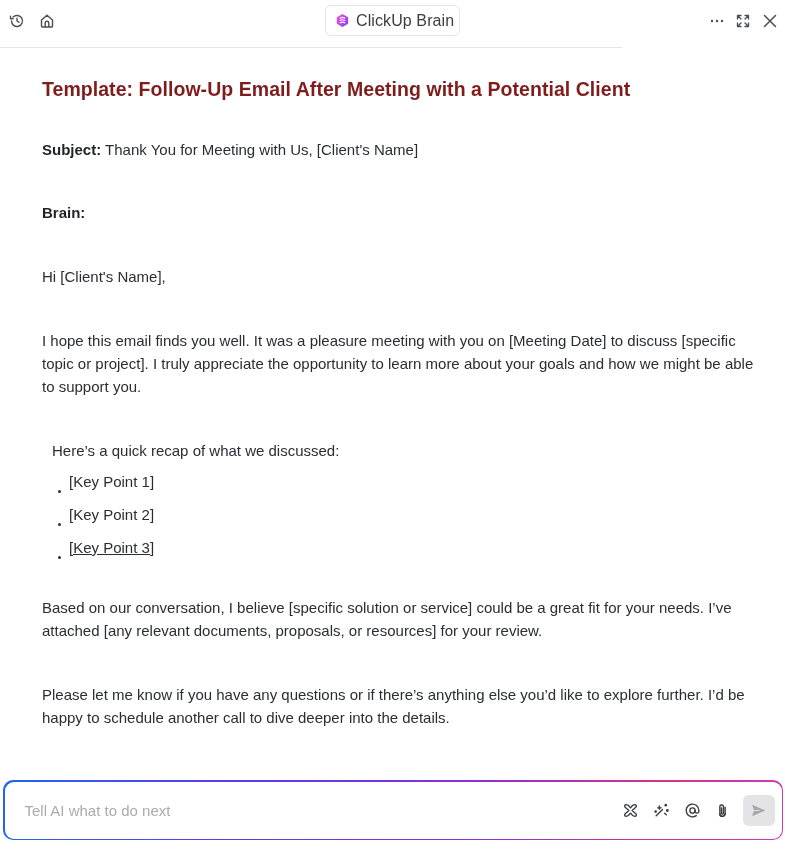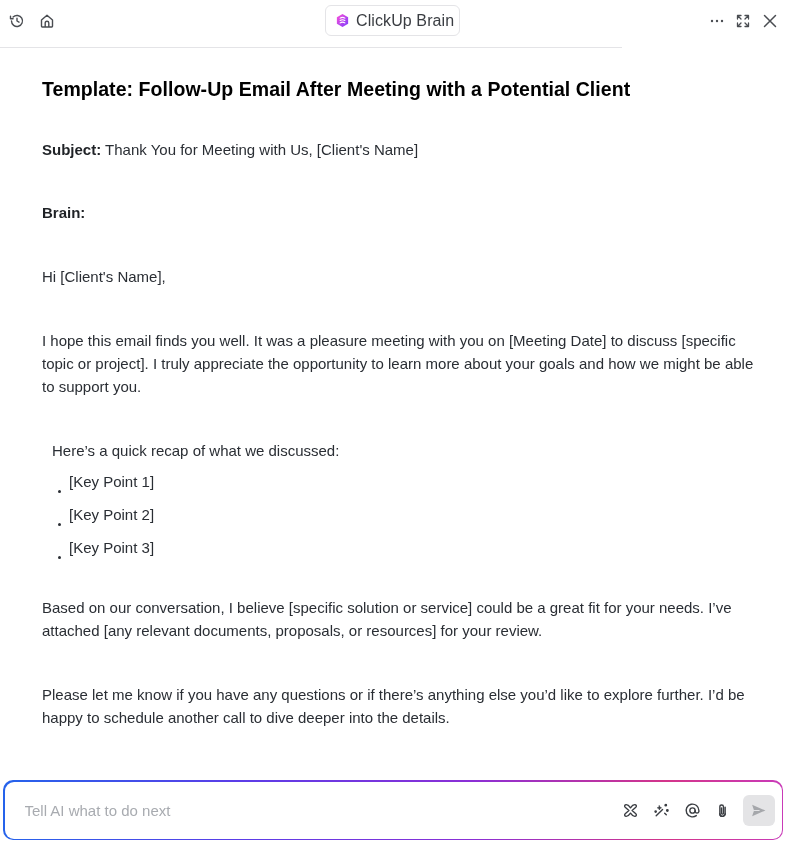--- a/index.html
+++ b/index.html
@@ -25,21 +25,21 @@
     }
     .brain-pill svg { width: 15px; height: 15px; }
     .brain-label { font-size: 16px; color: #3a3d42; letter-spacing: 0.1px; }
 
     .content {
       position: absolute; left: 42px; top: 48px; width: 720px;
       font-size: 15px; line-height: 23px; color: #2a2e34;
     }
     .title {
       position: absolute; top: 30px; left: 0;
-      font-size: 19.5px; font-weight: bold; color: #000000; letter-spacing: 0.05px;
+      font-size: 19.5px; font-weight: bold; color: #7f1d1d; letter-spacing: 0.05px;
       white-space: nowrap;
     }
     .para { position: absolute; left: 0; width: 720px; }
     .para b { font-weight: bold; color: #1f2226; margin-top: 40px; }
     .bullet {
       position: absolute; left: 16px; display: flex; align-items: flex-end; gap: 8px;
     }
     .bullet-dot { width: 3px; height: 3px; border-radius: 50%; background: #2a2e34; }
 
     .input-wrap {
@@ -141,21 +141,21 @@
   <div class="para" style="top:391px;margin-left:10px;">Here’s a quick recap of what we discussed:</div>
 
   <div class="bullet" style="top:422px;">
     <span class="bullet-dot"></span>
     <span>[Key Point 1]</span>
   </div>
   <div class="bullet" style="top:455px;">
     <span class="bullet-dot"></span>
     <span>[Key Point 2]</span>
   </div>
-  <div class="bullet" style="top:488px;">
+  <div class="bullet" style="top:488px;text-decoration:underline;">
     <span class="bullet-dot"></span>
     <span>[Key Point 3]</span>
   </div>
 
   <div class="para" style="top:548px;">Based on our conversation, I believe [specific solution or service] could be a great fit for your needs. I’ve attached [any relevant documents, proposals, or resources] for your review.</div>
 
   <div class="para" style="top:635px;">Please let me know if you have any questions or if there’s anything else you’d like to explore further. I’d be happy to schedule another call to dive deeper into the details.</div>
 </div>
 
 <div class="input-wrap">

